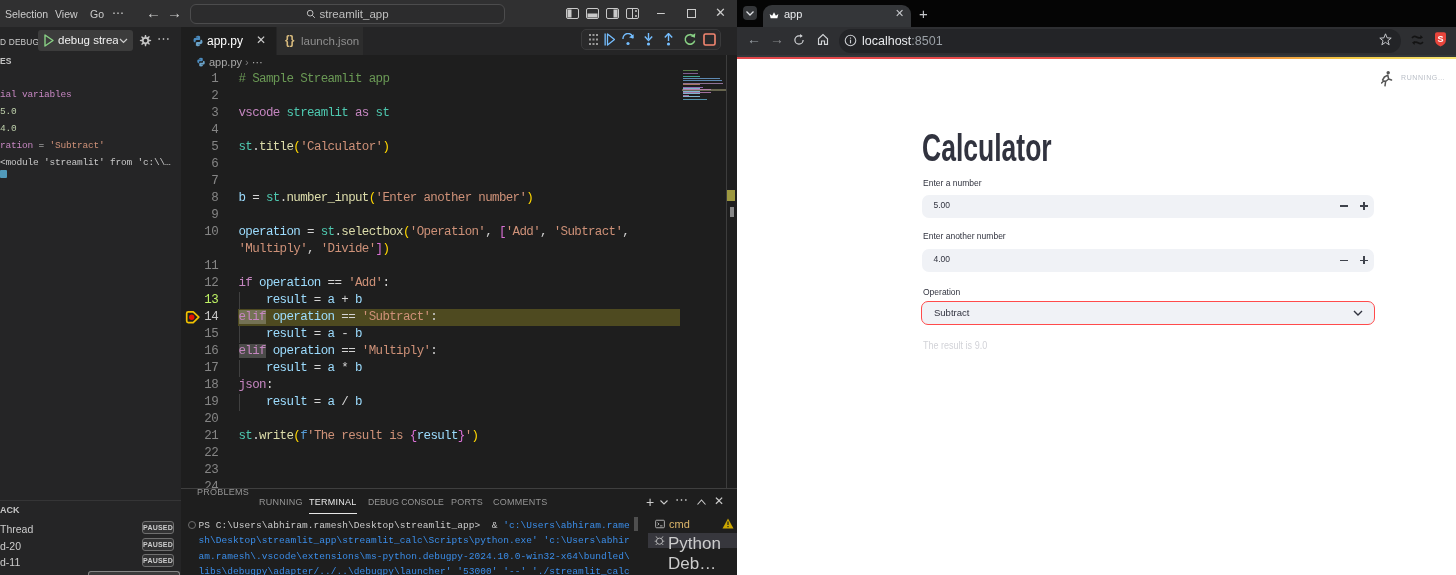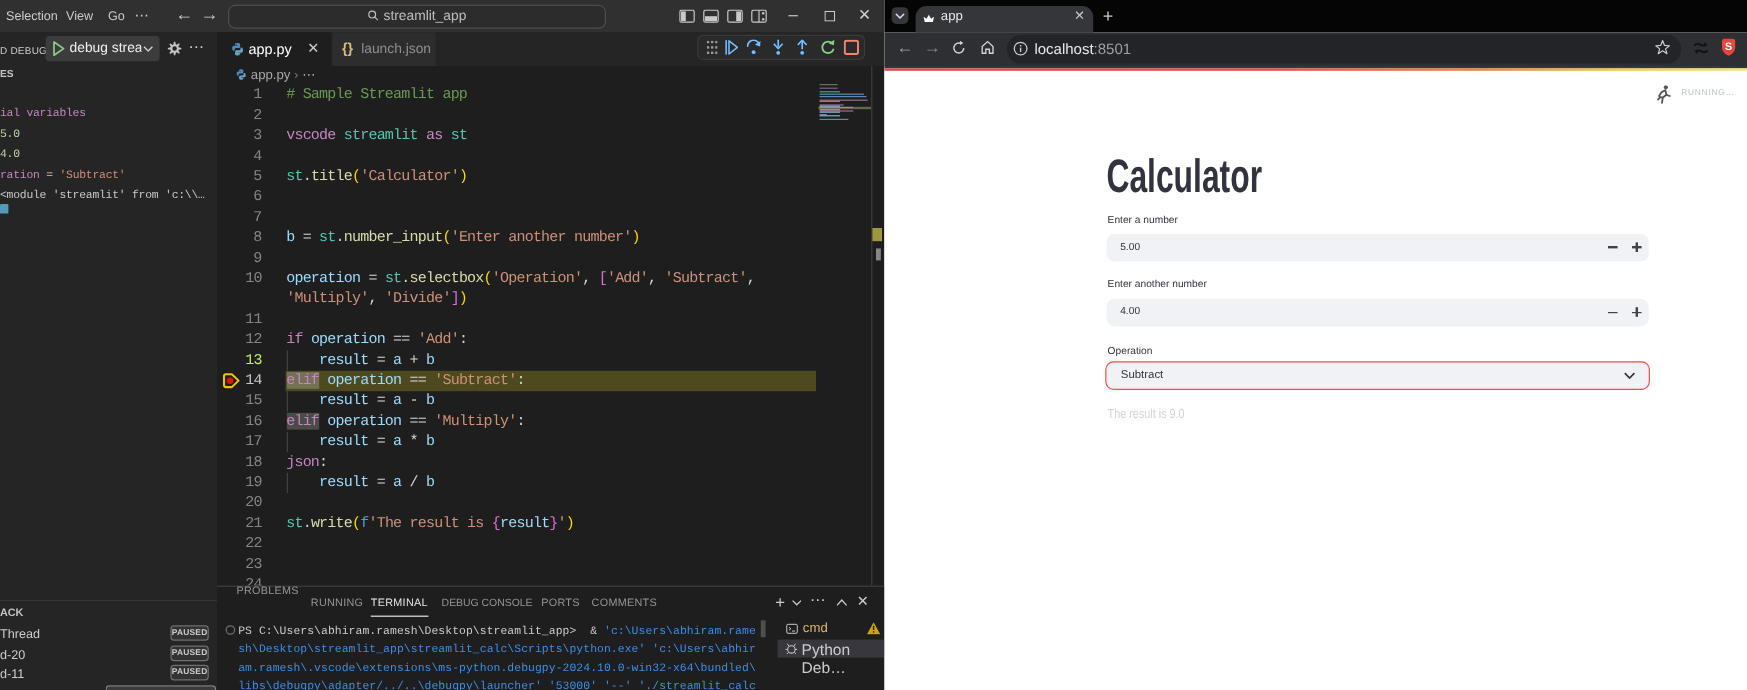--- a/index.html
+++ b/index.html
@@ -241,21 +241,21 @@
   <div class="a" style="left:669px;top:518px;font-size:11px;color:#ddb66a">cmd</div>
   <svg class="a" style="left:722px;top:518px" width="12" height="11" viewBox="0 0 12 11">
       <path d="M6 0.5 L11.5 10.5 L0.5 10.5 Z" fill="#cca700"></path>
       <rect x="5.4" y="3.5" width="1.2" height="3.5" fill="#1e1e1e"></rect>
       <rect x="5.4" y="8" width="1.2" height="1.2" fill="#1e1e1e"></rect>
     </svg>
   <svg class="a" style="left:654px;top:535px" width="11" height="11" viewBox="0 0 16 16">
       <circle cx="8" cy="9" r="4.5" fill="none" stroke="#c5c5c5" stroke-width="1.3"></circle>
       <path d="M5 5 L3 2 M11 5 L13 2 M3.5 9 H1 M12.5 9 H15 M4.5 12.5 L2.5 14.5 M11.5 12.5 L13.5 14.5" stroke="#c5c5c5" stroke-width="1.2"></path>
     </svg>
-  <div class="a" style="left:668px;top:534px;font-size:13px;color:#cccccc">Python Deb…</div>
+  <div class="a" style="left:668px;top:534px;font-size:17px;color:#cccccc">Python Deb…</div>
 </div>
 
 <div class="a" style="left:737px;top:0;width:719px;height:575px;background:#ffffff">
   <div class="a" style="left:0;top:0;width:719px;height:27px;background:#050505"></div>
   <div class="a" style="left:6px;top:6px;width:14px;height:14px;background:#343639;border-radius:4px"></div>
   <svg class="a" style="left:9px;top:11px" width="8" height="5" viewBox="0 0 8 5">
       <path d="M0.5 0.5 L4 4 L7.5 0.5" fill="none" stroke="#dfe1e5" stroke-width="1.3"></path>
     </svg>
   <div class="a" style="left:26px;top:5px;width:148px;height:22px;background:#343639;border-radius:9px 9px 0 0"></div>
   <svg class="a" style="left:31px;top:10px" width="12" height="12" viewBox="0 0 16 16">

